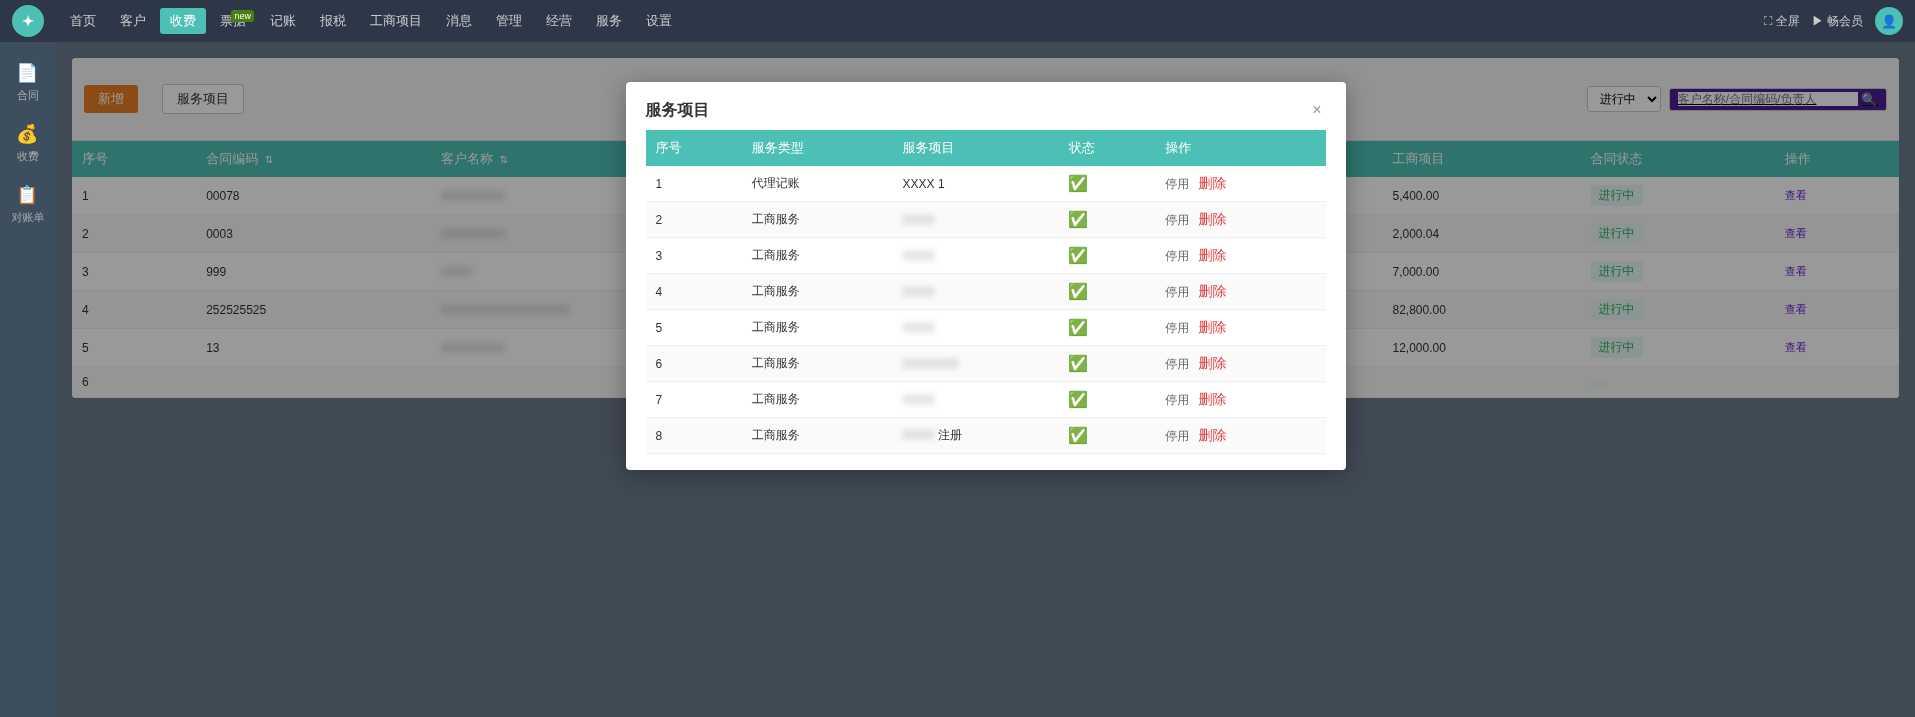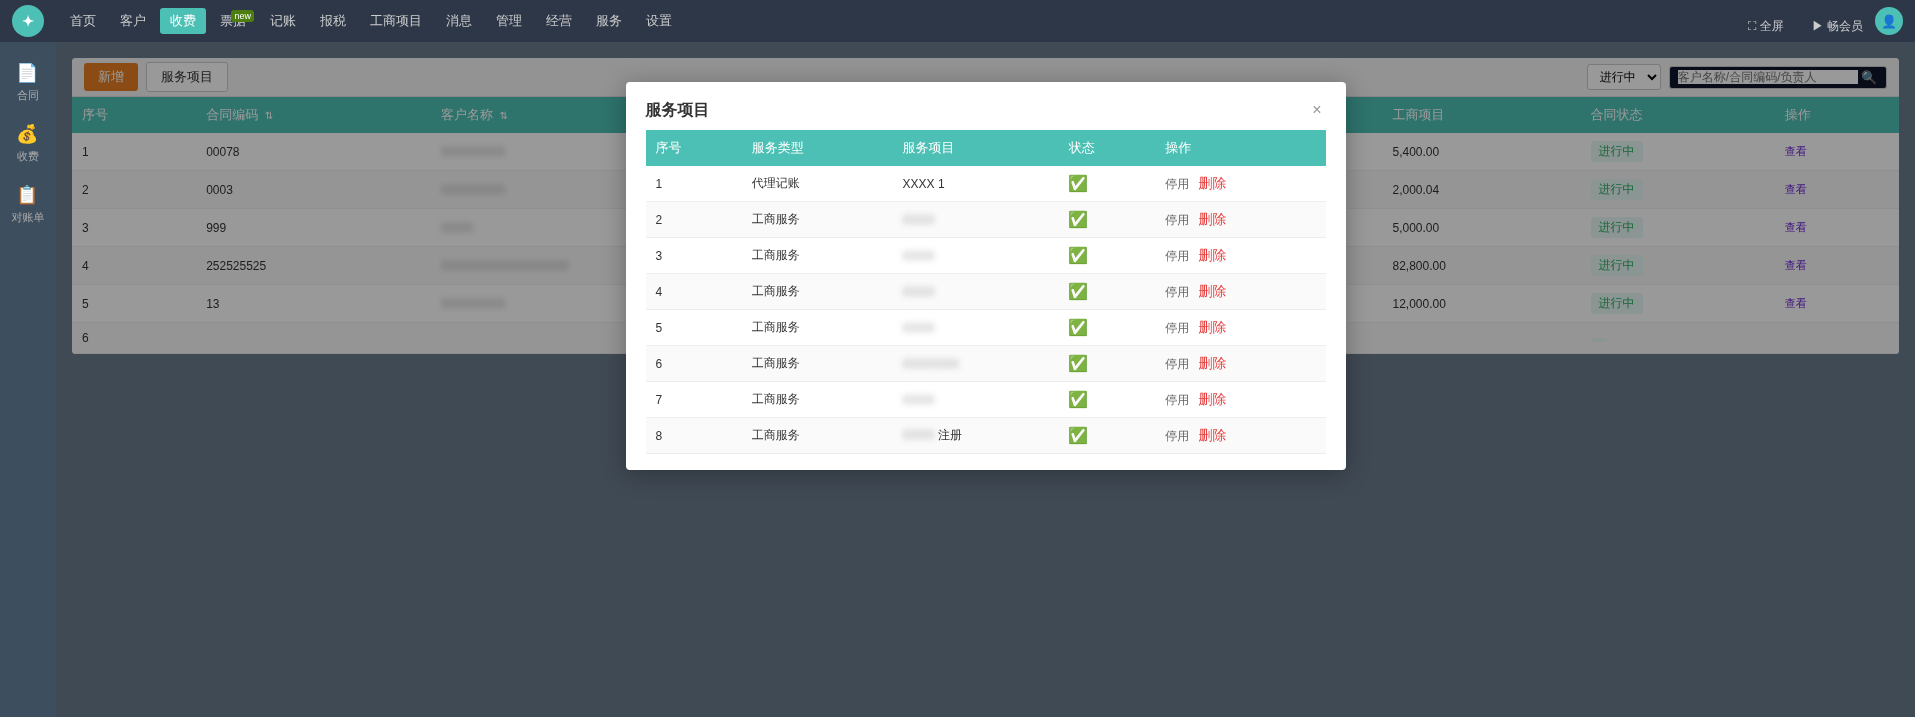--- a/index.html
+++ b/index.html
@@ -22,21 +22,21 @@
       color: #ccc; padding: 4px 10px; cursor: pointer; font-size: 13px;
       border-radius: 3px; position: relative;
     }
     .top-nav .nav-item.active { background: #4dc0b5; color: white; }
     .top-nav .nav-item .badge {
       position: absolute; top: 2px; right: 2px;
       background: #4d7c0f; color: white; font-size: 9px;
       padding: 1px 3px; border-radius: 3px;
     }
     .top-nav .nav-right {
-      display: flex; align-items: flex-end; gap: 12px; color: #ccc; font-size: 12px;
+      display: flex; align-items: center; gap: 12px; color: #ccc; font-size: 12px;
     }
     .top-nav .nav-right .avatar {
       width: 28px; height: 28px; border-radius: 50%;
       background: #4dc0b5; display: flex; align-items: center; justify-content: center;
       color: white; font-size: 13px;
     }
 
     
     .layout { display: flex; margin-top: 42px; height: calc(100vh - 42px); }
 
@@ -60,40 +60,40 @@
       overflow: auto; position: relative;
     }
 
     
     .content-card {
       background: white; border-radius: 4px; overflow: hidden;
     }
 
     
     .toolbar {
-      display: flex; align-items: center; padding: 4px 12px; gap: 8px;
+      display: flex; align-items: center; padding: 26px 12px; gap: 24px;
       background: #f5f5f5; border-bottom: 1px solid #e0e0e0;
     }
     .btn-add {
       background: #e67e22; color: white; border: none;
       padding: 5px 14px; border-radius: 3px; cursor: pointer; font-size: 13px;
     }
     .btn-service {
       background: white; color: #333; border: 1px solid #ccc;
       padding: 5px 14px; border-radius: 3px; cursor: pointer; font-size: 13px;
     }
     .toolbar-right { margin-left: auto; display: flex; align-items: center; gap: 8px; }
     .status-select {
       border: 1px solid #ccc; padding: 4px 8px; border-radius: 3px;
       font-size: 12px; background: white; cursor: pointer;
     }
     .search-box {
       display: flex; align-items: center;
-      border: 1px solid #ccc; border-radius: 3px; background: #0f172a;
-      padding: 3px 8px; gap: 4px;
+      border: 1px solid #ccc; border-radius: 3px; background: #4c1d95;
+      padding: 3px 8px; gap: 4px; text-decoration: underline;
     }
     .search-box input {
       border: none; outline: none; font-size: 12px; width: 180px; color: #999;
     }
 
     
     .data-table { width: 100%; border-collapse: collapse; }
     .data-table thead tr { background: #4dc0b5; color: white; }
     .data-table thead th {
       padding: 9px 10px; text-align: left; font-weight: normal; font-size: 13px;
@@ -170,21 +170,21 @@
     <div class="nav-item">报税</div>
     <div class="nav-item">工商项目</div>
     <div class="nav-item">消息</div>
     <div class="nav-item">管理</div>
     <div class="nav-item">经营</div>
     <div class="nav-item">服务</div>
     <div class="nav-item">设置</div>
   </div>
   <div class="nav-right">
     <span style="cursor:pointer;">⛶ <span>全屏</span></span>
-    <span style="cursor:pointer;margin-left:16px;">▶ <span>畅会员</span></span>
+    <span style="cursor:pointer;">▶ <span>畅会员</span></span>
     <div class="avatar">👤</div>
   </div>
 </nav>
 
 <div class="layout">
 
   <aside class="sidebar">
     <div class="sidebar-item">
       <span class="icon">📄</span>
       <span>合同</span>
@@ -252,21 +252,21 @@
     <td>2,000.04</td>
     <td><span class="status-badge active">进行中</span></td>
     <td><span class="action-link">查看</span></td>
   </tr>
             <tr>
     <td>3</td>
     <td>999</td>
     <td><span class="blurred">XXXX</span></td>
     <td>小规模记账</td>
     <td>202305-202404</td>
-    <td>5,000.00</td>
+    <td>7,000.00</td>
     <td><span class="status-badge active">进行中</span></td>
     <td><span class="action-link">查看</span></td>
   </tr>
             <tr>
     <td>4</td>
     <td>252525525</td>
     <td><span class="blurred">XXXXXXXXXXXXXXXX</span></td>
     <td>一般纳税人...</td>
     <td>201807-202403</td>
     <td>82,800.00</td>

